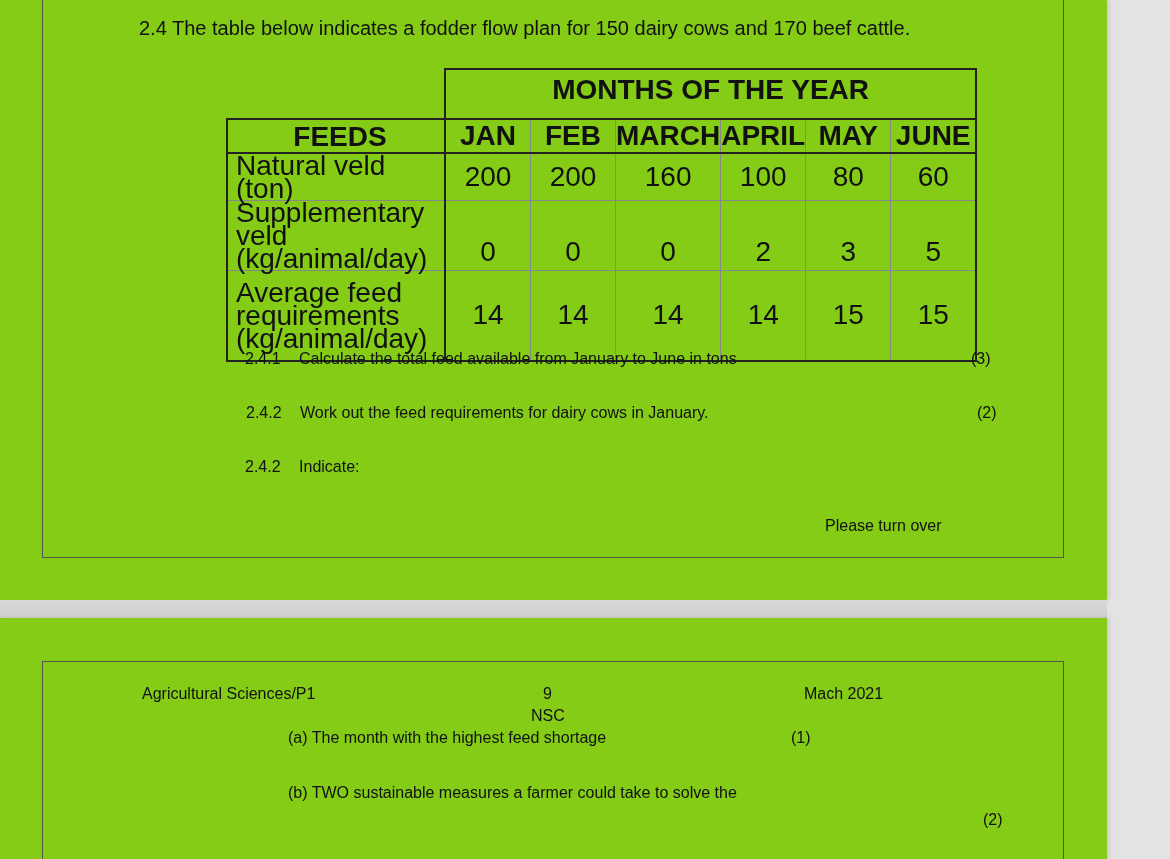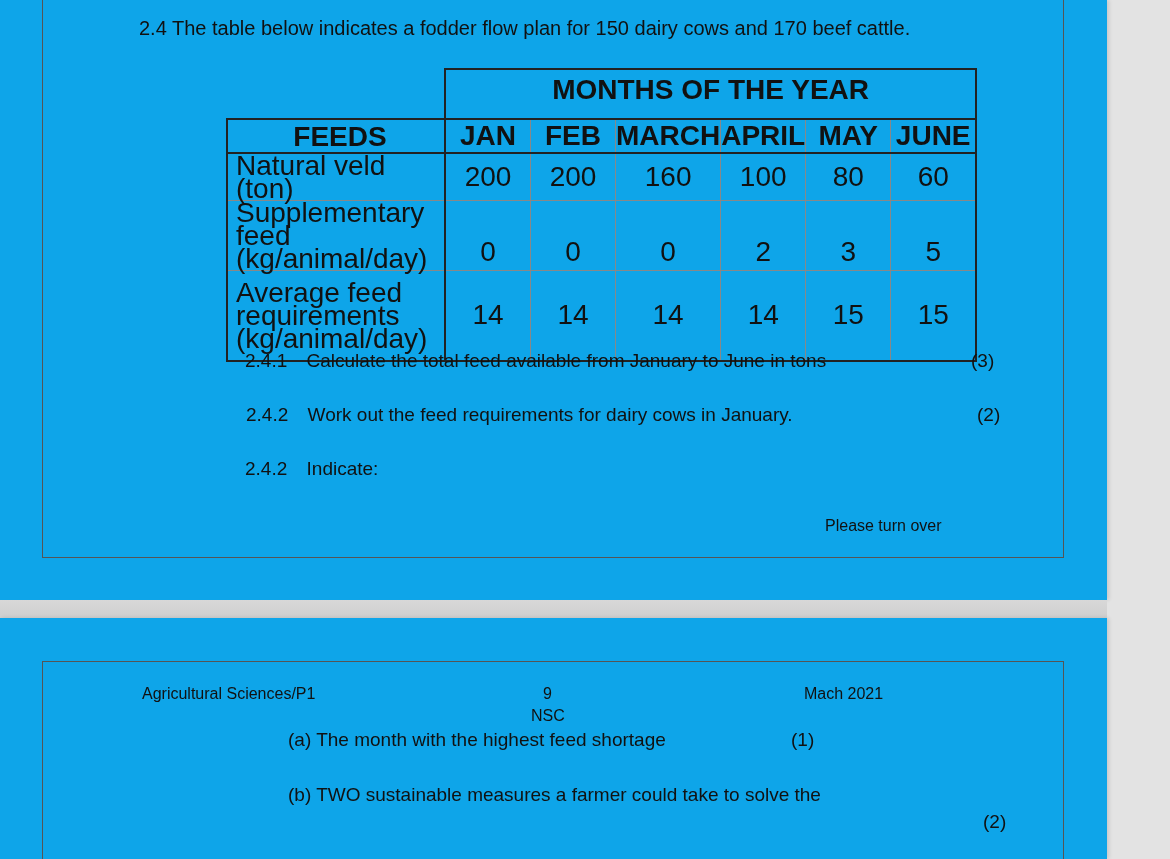--- a/index.html
+++ b/index.html
@@ -4,21 +4,21 @@
   <style>
     html, body { margin: 0; padding: 0; }
     body {
       width: 1170px; height: 859px; overflow: hidden;
       background: #e3e3e3;
       font-family: "Liberation Sans", sans-serif;
       color: #111;
       position: relative;
     }
     .page {
-      position: absolute; left: 0; width: 1107px; background: #0ea5e9;
+      position: absolute; left: 0; width: 1107px; background: #84cc16;
       box-shadow: 2px 0 4px rgba(0,0,0,0.12);
     }
     .page1 { top: 0; height: 600px; }
     .page2 { top: 618px; height: 241px; }
     .gap {
       position: absolute; left: 0; top: 600px; width: 1107px; height: 18px;
       background: linear-gradient(#d8d8d8, #cfcfcf);
     }
     .frame {
       position: absolute; border: 1px solid #555; box-sizing: border-box;
@@ -44,21 +44,21 @@
     }
     .feeds-head { border-left: 2px solid #222 !important; border-top: 2px solid #222 !important;
       border-right: 2px solid #222 !important; border-bottom: 2px solid #222 !important; }
     tr.hdr th { height: 28px; border-bottom: 2px solid #222; }
     .lbl { text-align: left !important; padding-left: 8px !important; border-left: 2px solid #222 !important;
       border-right: 2px solid #222 !important; line-height: 23px; }
     .last-col { border-right: 2px solid #222 !important; }
     tr.lastrow td { border-bottom: 2px solid #222 !important; }
     .bottom-align { vertical-align: bottom !important; padding-bottom: 2px !important; }
 
-    .q { font-size: 19px; }
+    .q { font-size: 16px; }
     .sm { font-size: 16px; }
   </style>
 </head>
 <body>
 
 <div class="page page1">
   <div class="frame frame1"></div>
 
   <div class="abs intro">2.4 The table below indicates a fodder flow plan for 150 dairy cows and 170 beef cattle.</div>
 
@@ -81,21 +81,21 @@
       <td class="lbl">Natural veld (ton)</td>
       <td>200</td>
       <td>200</td>
       <td>160</td>
       <td>100</td>
       <td>80</td>
       <td class="last-col">60</td>
     </tr>
     <tr style="height:62px;">
       <td class="lbl">
-        <div>Supplementary feed</div>
+        <div>Supplementary veld</div>
         <div>(kg/animal/day)</div>
       </td>
       <td class="bottom-align">0</td>
       <td class="bottom-align">0</td>
       <td class="bottom-align">0</td>
       <td class="bottom-align">2</td>
       <td class="bottom-align">3</td>
       <td class="bottom-align last-col">5</td>
     </tr>
     <tr class="lastrow" style="height:90px;">

